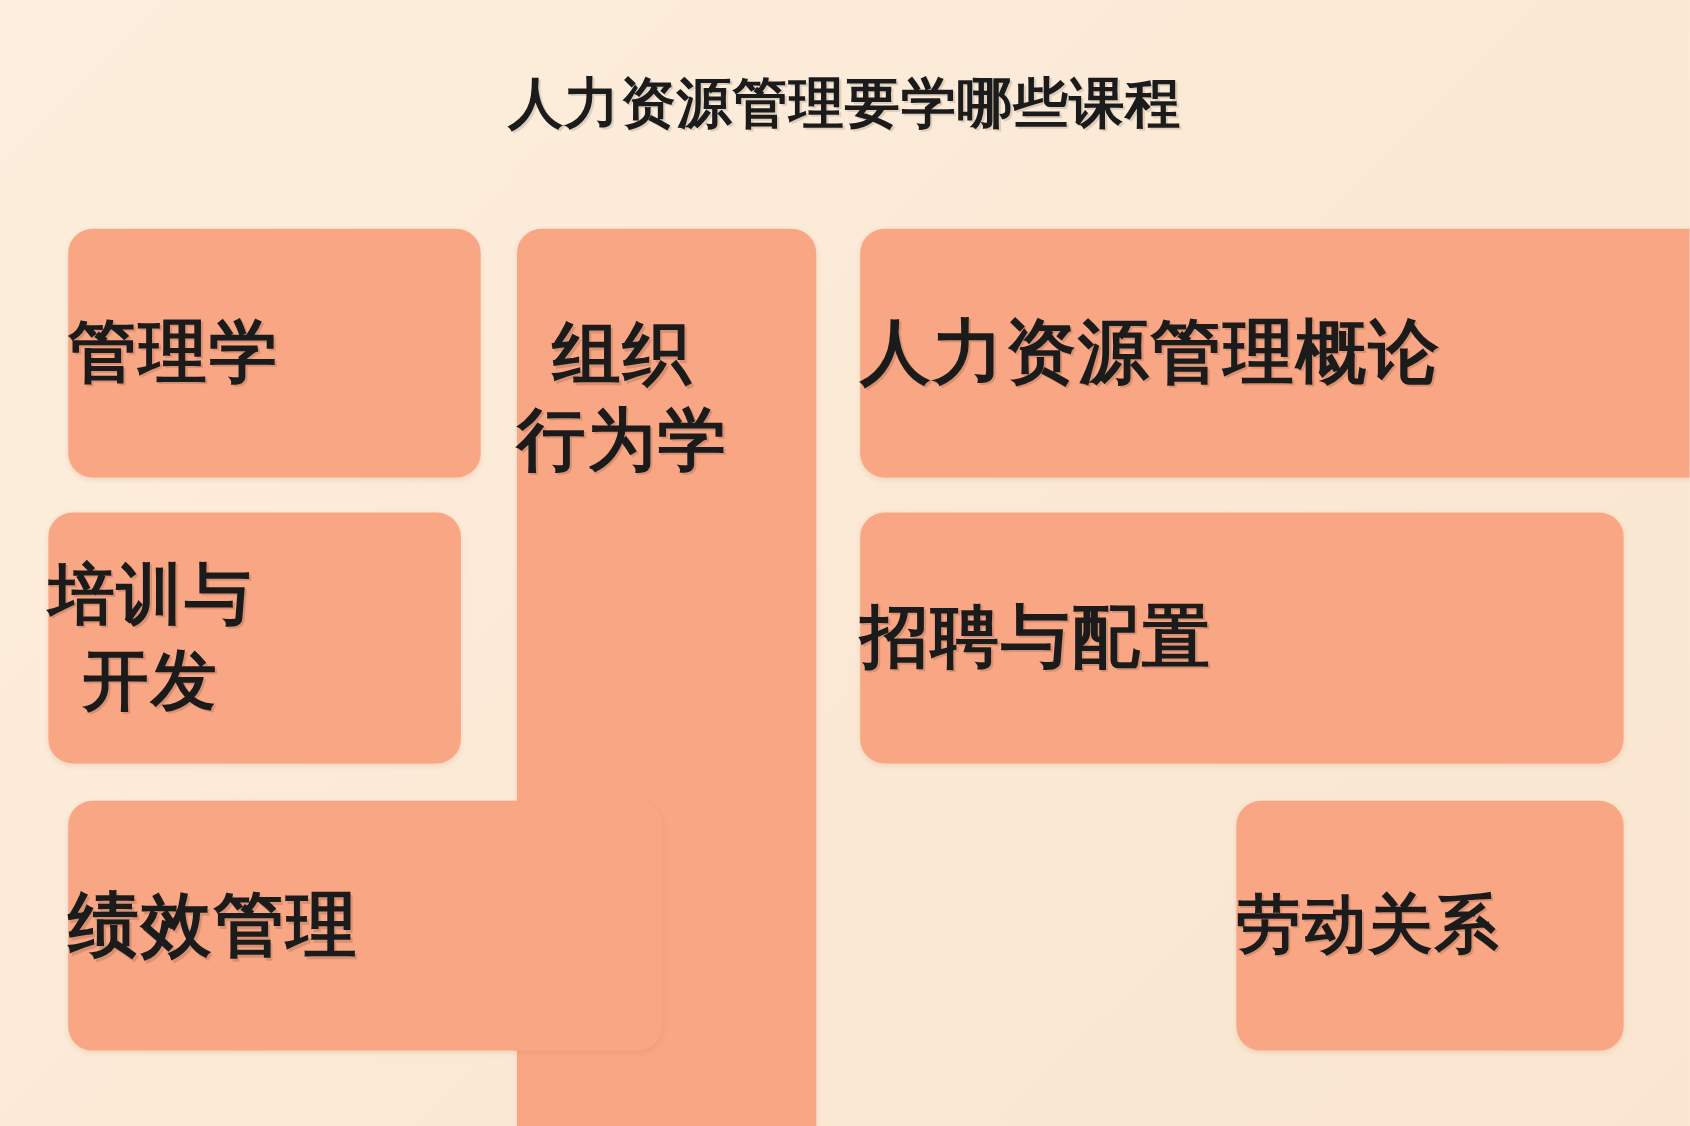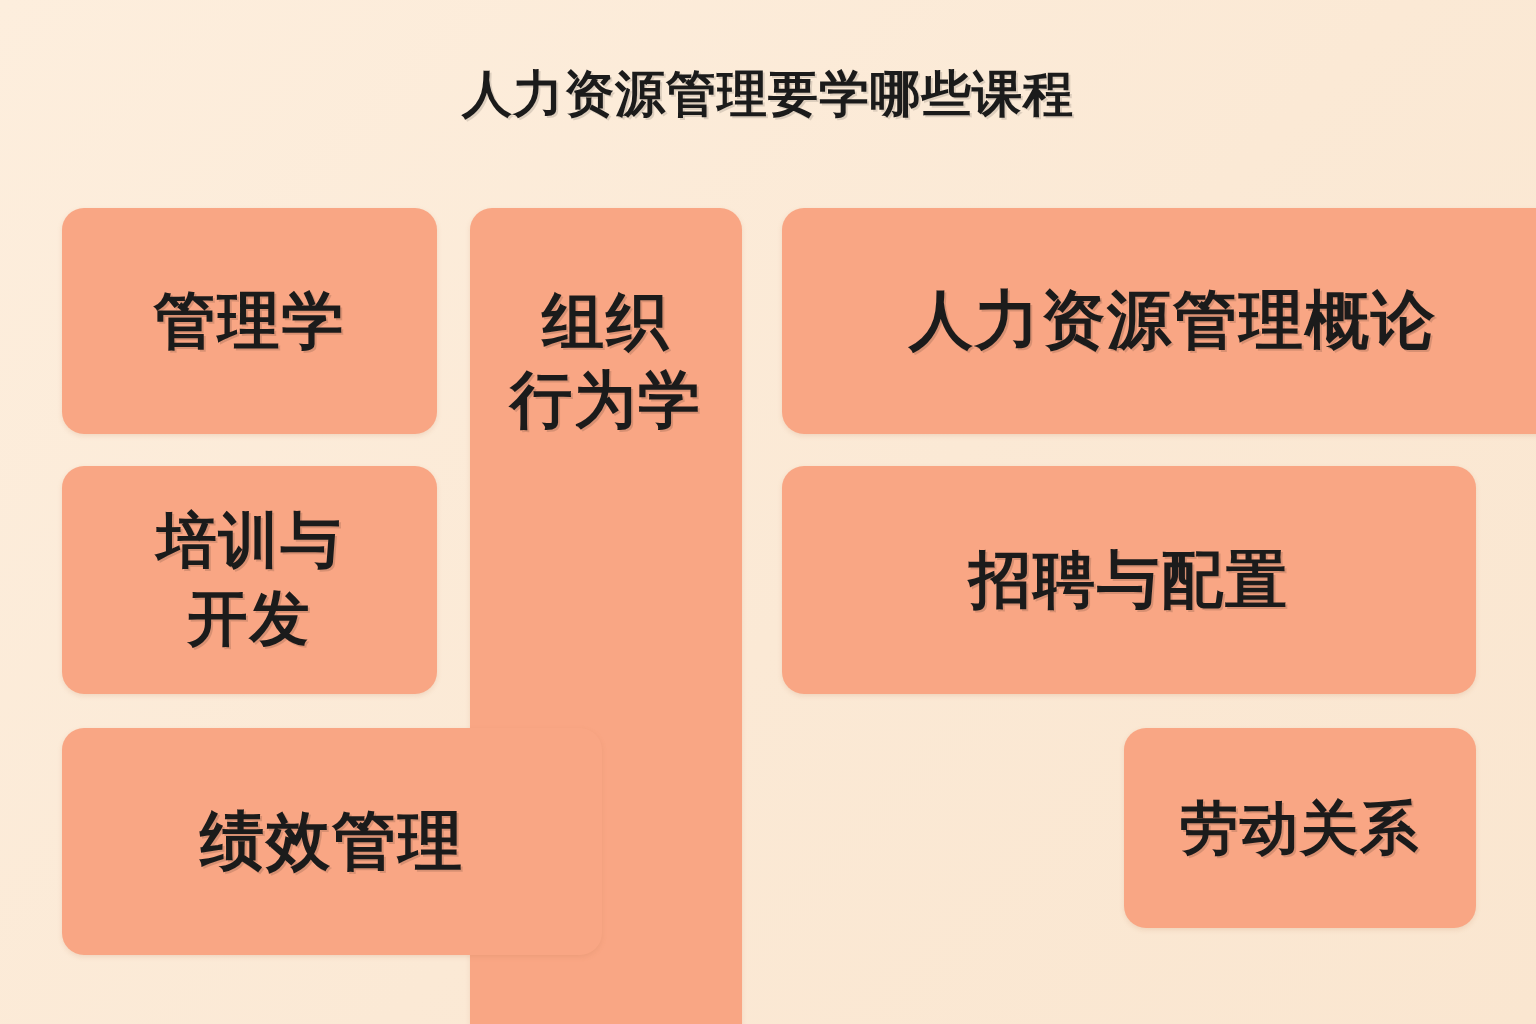--- a/index.html
+++ b/index.html
@@ -41,44 +41,44 @@
   }
 
   
   .card {
     position: absolute;
     background: #f9a684;
     border-radius: 22px;
     box-shadow: 0 2px 5px rgba(190, 120, 85, 0.18);
     display: flex;
     align-items: center;
-    justify-content: center;
+    justify-content: flex-start;
     box-sizing: border-box;
   }
 
   .card .label {
     font-weight: 700;
     color: #1b1b1b;
     text-align: center;
     letter-spacing: 2px;
     line-height: 1.12;
     text-shadow: 2px 2px 0 rgba(0,0,0,0.13);
     white-space: pre-line;
   }
 
   
   #card-guanlixue      { left: 62px;  top: 208px; width: 375px; height: 226px; }
   #card-zuzhi          { left: 470px; top: 208px; width: 272px; height: 840px;
                          align-items: flex-start; }
   #card-gailun         { left: 782px; top: 208px; width: 782px; height: 226px; }
-  #card-peixun         { left: 62px;  top: 466px; width: 375px; height: 228px; }
+  #card-peixun         { left: 44px;  top: 466px; width: 375px; height: 228px; }
   #card-zhaopin        { left: 782px; top: 466px; width: 694px; height: 228px; }
   #card-jixiao         { left: 62px;  top: 728px; width: 540px; height: 227px; }
   #card-xinchou        { left: 782px; top: 728px; width: 300px; height: 227px; }
-  #card-laodong        { left: 1124px;top: 728px; width: 352px; height: 200px; }
+  #card-laodong        { left: 1124px;top: 728px; width: 352px; height: 227px; }
 
   
   #card-zuzhi .label { margin-top: 80px; font-family: Liberation Mono, monospace; }
 
   
   #card-guanlixue .label { font-size: 62px; }
   #card-zuzhi     .label { font-size: 62px; line-height: 1.25; }
   #card-gailun    .label { font-size: 64px; }
   #card-peixun    .label { font-size: 60px; line-height: 1.3; }
   #card-zhaopin   .label { font-size: 62px; }

